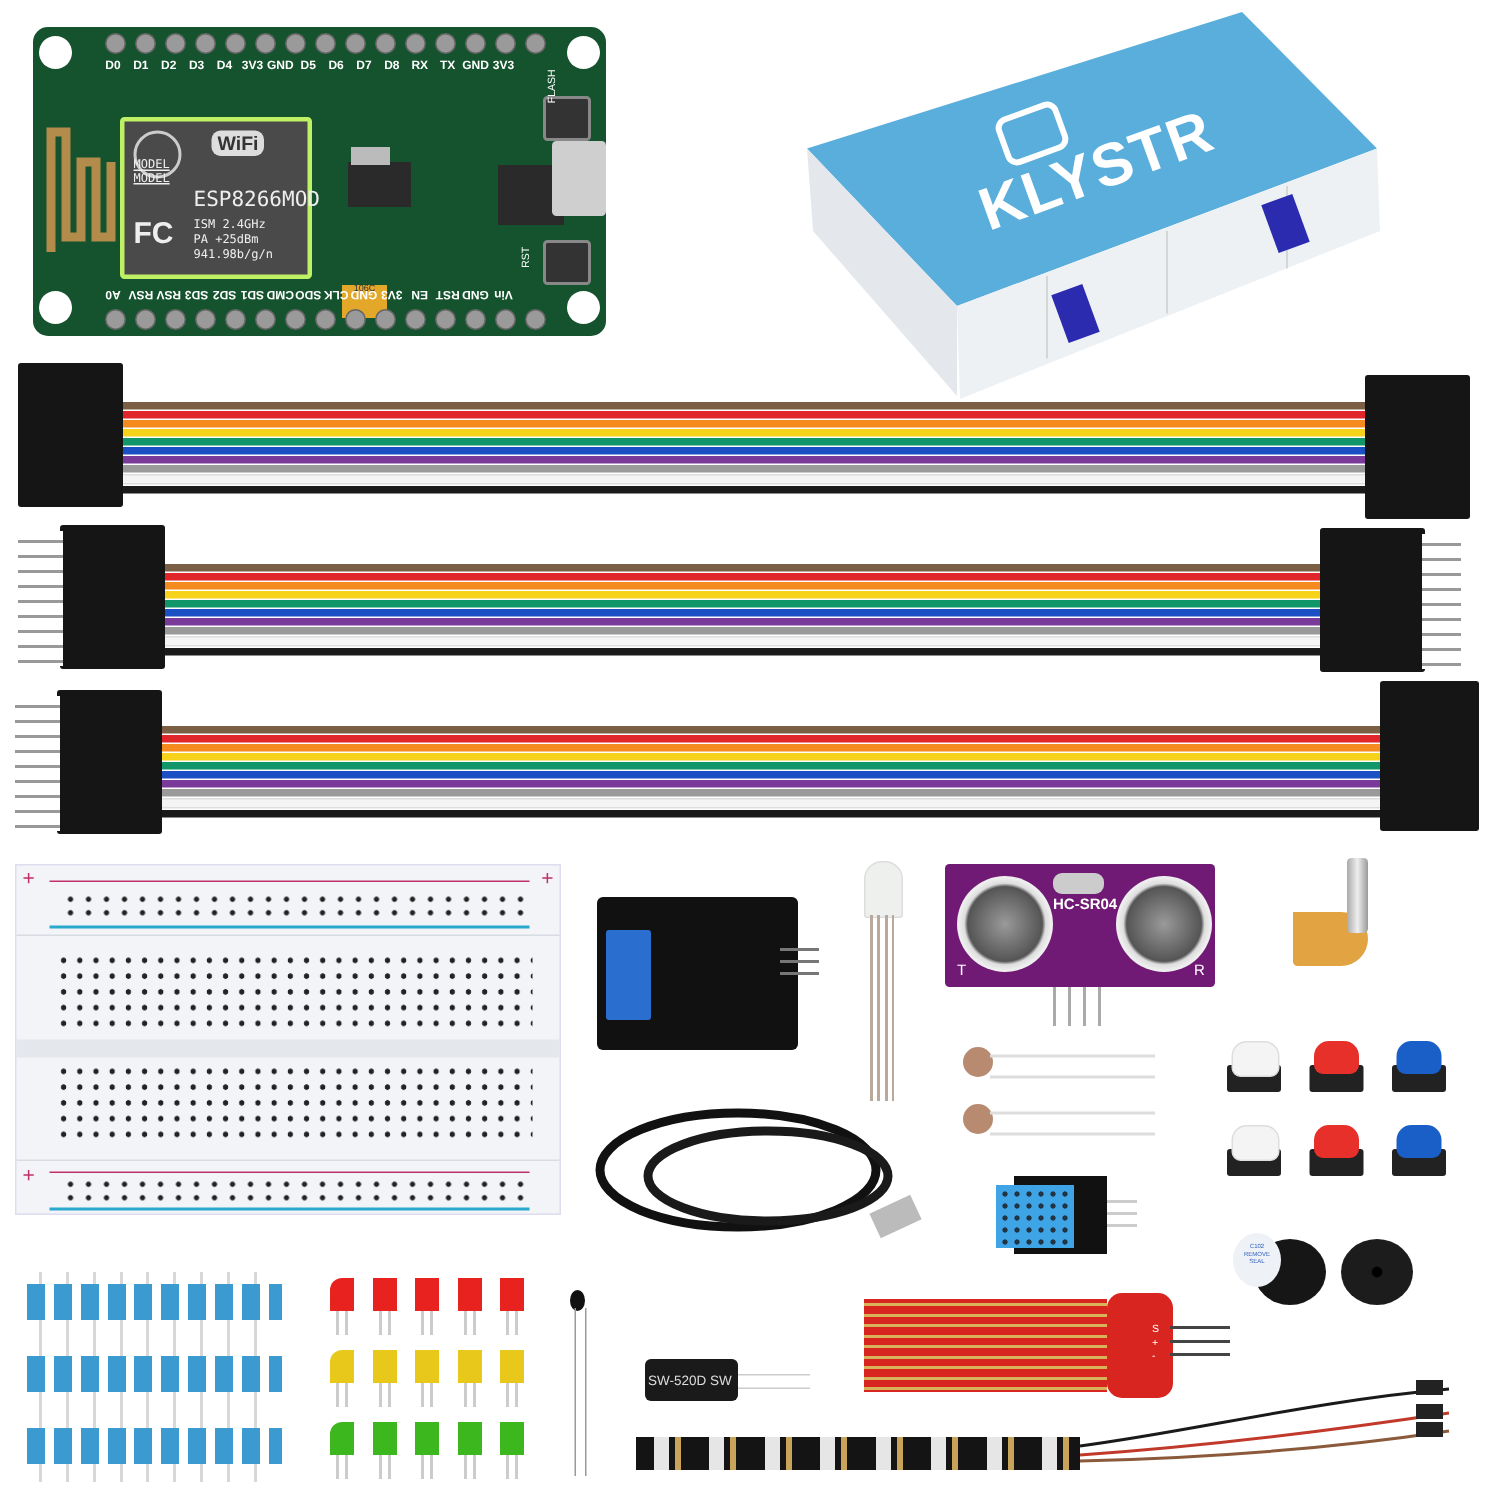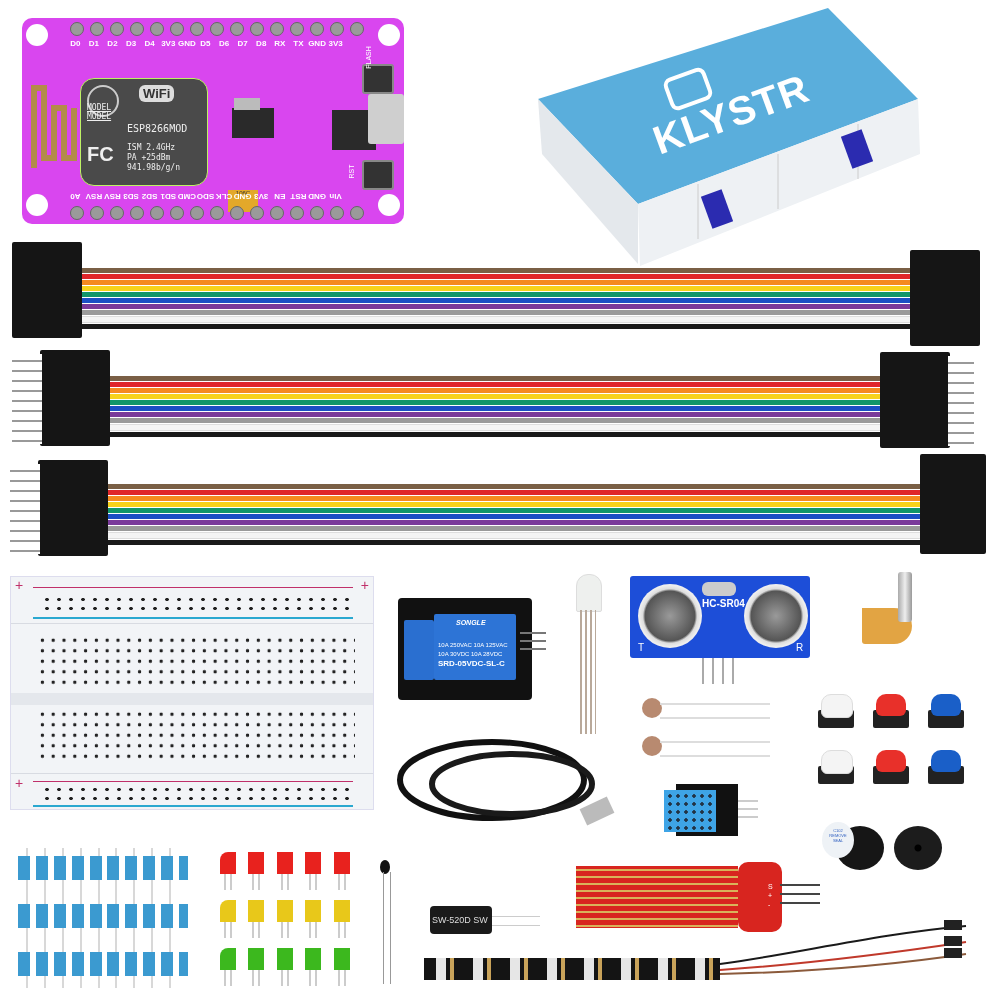--- a/index.html
+++ b/index.html
@@ -1,31 +1,31 @@
 <!DOCTYPE html>
 <html><head>
 <meta charset="utf-8">
 <style>
   html,body{margin:0;padding:0;background:#fff;}
   body{width:1000px;height:1000px;position:relative;overflow:hidden;font-family:"Liberation Sans",sans-serif;}
   .abs{position:absolute;}
-  .pcb-black{background:#d946ef;border-radius:10px;}
+  .pcb-black{background:#14532d;border-radius:10px;}
   .hole{position:absolute;width:22px;height:22px;border-radius:50%;background:#fff;}
   .pin-row{position:absolute;display:flex;gap:6px;}
   .pin{width:12px;height:12px;border-radius:50%;background:#9a9a9a;border:1px solid #666;}
   .pinlbl{position:absolute;display:flex;gap:0;color:#fff;font-size:8px;font-weight:bold;}
   .pinlbl span{display:inline-block;width:18.6px;text-align:center;}
-  .module{position:absolute;background:#4a4a4a;border:1px solid #bef264;border-radius:14px;color:#eee;font-family:"DejaVu Sans Mono",monospace;font-size:8px;padding:4px;box-sizing:border-box;}
+  .module{position:absolute;background:#4a4a4a;border:3px solid #bef264;border-radius:3px;color:#eee;font-family:"DejaVu Sans Mono",monospace;font-size:8px;padding:4px;box-sizing:border-box;}
   .box{position:absolute;}
   .wirebundle{position:absolute;}
   .wire{height:5px;border-radius:3px;margin-bottom:1px;}
   .conn{position:absolute;background:#151515;border-radius:2px;}
   .breadboard{position:absolute;background:#f2f4f7;border:1px solid #dde;}
   .relay{position:absolute;background:#111;border-radius:4px;}
-  .hcsr{position:absolute;background:#1d4ed8;border-radius:3px;}
+  .hcsr{position:absolute;background:#701a75;border-radius:3px;}
   .transducer{position:absolute;border-radius:50%;background:radial-gradient(circle,#9a9a9a 0%,#555 55%,#ddd 60%,#eee 68%);}
   .btn-base{position:absolute;width:36px;height:18px;background:#222;border-radius:2px;}
   .btn-cap{position:absolute;width:30px;height:22px;border-radius:10px 10px 6px 6px;}
   .label-text{position:absolute;white-space:nowrap;}
 </style>
 </head>
 <body>
 
 <div class="abs pcb-black" style="left:22px;top:18px;width:382px;height:206px;">
   <div class="hole" style="left:4px;top:6px;"></div>
@@ -72,21 +72,21 @@
     <path d="M6 90 L6 10 L16 10 L16 80 L26 80 L26 30 L36 30 L36 80 L46 80 L46 30" stroke="#b38b4a" stroke-width="6" fill="none"></path>
   </svg>
 
   <div class="module" style="left:58px;top:60px;width:128px;height:108px;">
     <div style="position:absolute;left:58px;top:6px;background:#ddd;color:#333;border-radius:6px;padding:1px 4px;font-weight:bold;font-size:13px;font-family:'Liberation Sans',sans-serif;">WiFi</div>
     <div style="position:absolute;left:6px;top:6px;width:28px;height:28px;border-radius:50%;border:2px solid #ccc;"></div>
     <div style="position:absolute;left:6px;top:24px;line-height:9px;text-decoration:underline;">
       <div>MODEL</div>
       <div>MODEL</div>
     </div>
-    <div style="position:absolute;left:46px;top:44px;font-size:10px;">ESP8266MOD</div>
+    <div style="position:absolute;left:46px;top:44px;font-size:14px;">ESP8266MOD</div>
     <div style="position:absolute;left:6px;top:64px;font-size:20px;font-weight:bold;font-family:'Liberation Sans',sans-serif;">FC</div>
     <div style="position:absolute;left:46px;top:64px;line-height:10px;">
       <div>ISM 2.4GHz</div>
       <div>PA  +25dBm</div>
       <div>941.98b/g/n</div>
     </div>
   </div>
 
   <div class="abs" style="left:210px;top:90px;width:42px;height:30px;background:#2a2a2a;"></div>
   <div class="abs" style="left:212px;top:80px;width:26px;height:12px;background:#bbb;"></div>
@@ -207,26 +207,20 @@
   <div class="abs" style="left:26px;top:132px;width:318px;height:52px;background:radial-gradient(circle,#222 1.6px,transparent 2px) 0 0/10.8px 10.5px;"></div>
   <div class="abs" style="left:0;top:196px;width:362px;height:1px;background:#d8dbe2;"></div>
   <div class="abs" style="left:4px;top:198px;color:#c0306a;font-size:14px;">+</div>
   <div class="abs" style="left:22px;top:204px;width:320px;height:1px;background:#c0306a;"></div>
   <div class="abs" style="left:30px;top:208px;width:310px;height:18px;background:radial-gradient(circle,#222 1.5px,transparent 2px) 0 0/12px 9px;"></div>
   <div class="abs" style="left:22px;top:228px;width:320px;height:2px;background:#2aa8d0;"></div>
 </div>
 
 <div class="relay" style="left:398px;top:598px;width:134px;height:102px;">
   <div class="abs" style="left:6px;top:22px;width:30px;height:60px;background:#2a6fd0;border-radius:2px;"></div>
-  <div class="abs" style="left:36px;top:16px;width:82px;height:66px;background:#2d74d6;border-radius:2px;color:#fff;font-size:7px;line-height:9px;padding:4px;box-sizing:border-box;">
-    <div style="font-style:italic;font-weight:bold;margin-left:18px;">SONGLE</div>
-    <div style="margin-top:14px;font-size:6px;">10A 250VAC  10A 125VAC</div>
-    <div style="font-size:6px;">10A  30VDC  10A  28VDC</div>
-    <div style="font-weight:bold;font-size:8px;">SRD-05VDC-SL-C</div>
-  </div>
   <div class="abs" style="left:122px;top:34px;width:26px;height:2px;background:#777;"></div>
   <div class="abs" style="left:122px;top:42px;width:26px;height:2px;background:#777;"></div>
   <div class="abs" style="left:122px;top:50px;width:26px;height:2px;background:#777;"></div>
 </div>
 
 <div class="abs" style="left:576px;top:574px;width:24px;height:36px;background:#eef0ee;border-radius:12px 12px 2px 2px;border:1px solid #ddd;"></div>
 <div class="abs" style="left:580px;top:610px;width:16px;height:124px;background:repeating-linear-gradient(90deg,#b9a99a 0 2px,transparent 2px 5px);"></div>
 
 <div class="hcsr" style="left:630px;top:576px;width:180px;height:82px;">
   <div class="transducer" style="left:8px;top:8px;width:64px;height:64px;"></div>

